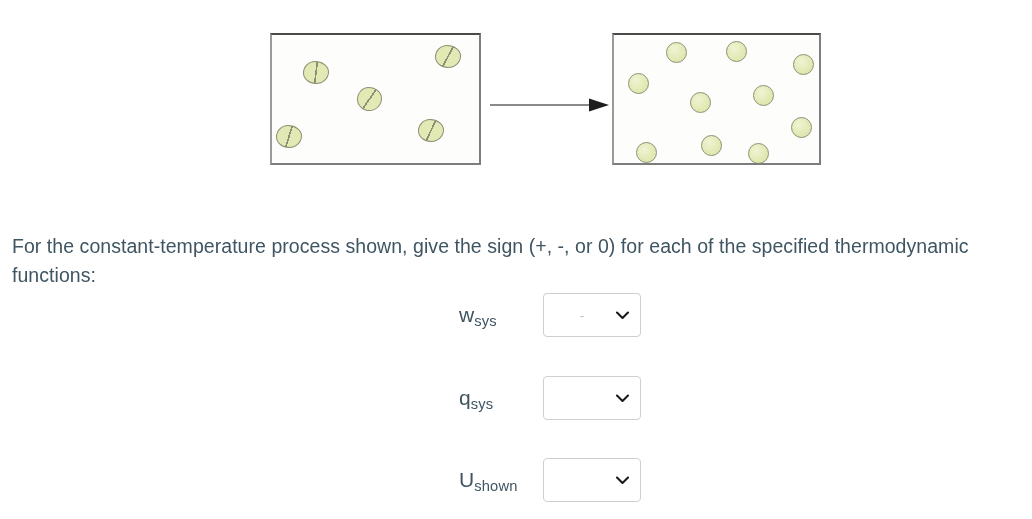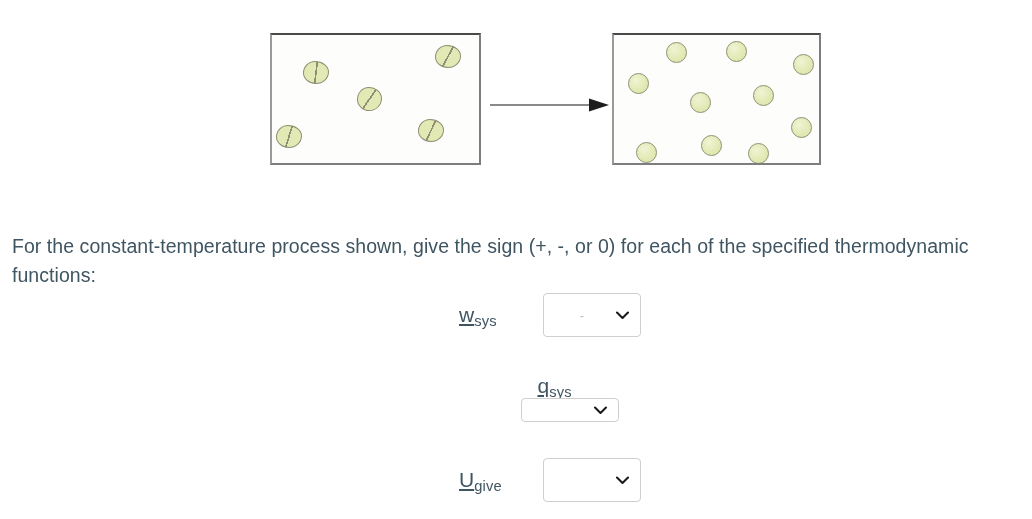--- a/index.html
+++ b/index.html
@@ -80,32 +80,31 @@
   
   .answer-row {
     position: absolute;
     left: 440px;
     width: 260px;
     height: 48px;
     display: flex;
     align-items: center;
   }
   #row-w { top: 291px; }
-  #row-q { top: 374px; flex-direction: column; }
+  #row-q { top: 374px; }
   #row-u { top: 456px; }
 
   .fn-label {
     width: 103px;
     text-align: left;
     font-size: 21px;
     color: #3f5562;
     white-space: nowrap;
     padding-left: 19px;
     box-sizing: border-box;
-    text-decoration: underline;
   }
   .fn-label sub {
     font-size: 0.70em;
     vertical-align: baseline;
     position: relative;
     top: 0.30em;
     letter-spacing: 0.2px;
   }
 
   .select-box {
@@ -194,21 +193,21 @@
   <div class="select-box">
     <span class="select-value"></span>
     <svg class="select-chevron" viewBox="0 0 17 17" xmlns="http://www.w3.org/2000/svg">
       <polyline points="3,6 8.5,11.5 14,6" fill="none" stroke="#1a1a1a" stroke-width="2.1" stroke-linecap="round" stroke-linejoin="round"></polyline>
     </svg>
   </div>
 </div>
 
 <div class="answer-row" id="row-u">
   <div class="fn-label">
-    <span>U</span><sub>give</sub>
+    <span>U</span><sub>shown</sub>
   </div>
   <div class="select-box">
     <span class="select-value"></span>
     <svg class="select-chevron" viewBox="0 0 17 17" xmlns="http://www.w3.org/2000/svg">
       <polyline points="3,6 8.5,11.5 14,6" fill="none" stroke="#1a1a1a" stroke-width="2.1" stroke-linecap="round" stroke-linejoin="round"></polyline>
     </svg>
   </div>
 </div>
 
 </body></html>

